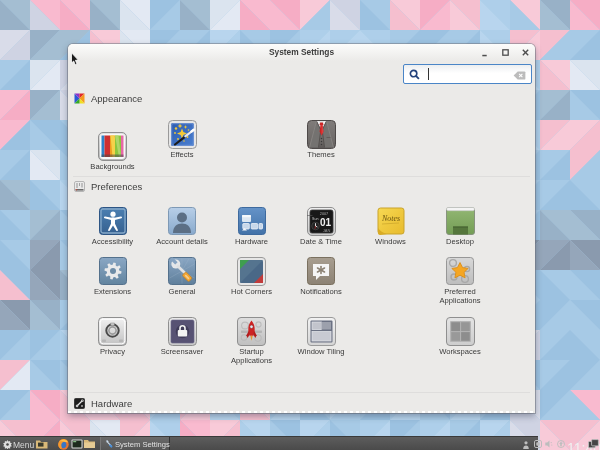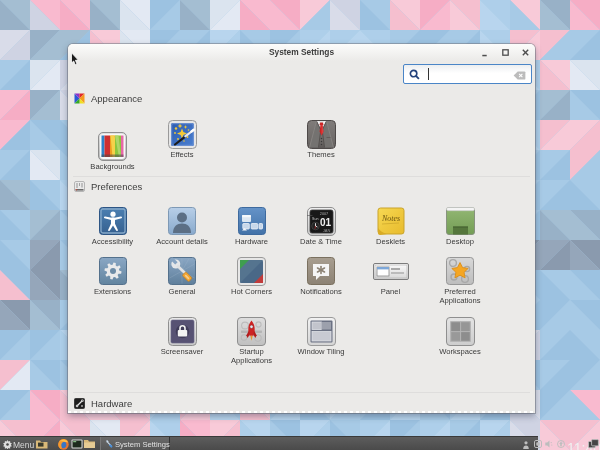--- a/index.html
+++ b/index.html
@@ -832,21 +832,21 @@
 <stop offset="0" stop-color="#f7d954"></stop>
                 <stop offset="0.5" stop-color="#efc93e"></stop>
                 <stop offset="1" stop-color="#e8bc2e"></stop>
               </linearGradient>
             </defs>
 <rect x="1" y="1" width="26" height="26" rx="2.5" fill="url(#dkg)" stroke="#c9a32a"></rect>
 <path d="M1,21 L1,26 a2 2 0 0 0 2,2 L10,27 C6,26 3,24 1,21 z" fill="#d8ab25"></path>
 <text x="14" y="14" font-family="Liberation Serif,serif" font-style="italic" font-size="8" fill="#6b5510" text-anchor="middle">Notes</text>
 <line x1="5" y1="17" x2="22" y2="16" stroke="#caa32a" stroke-width="0.7"></line>
 </svg></div>
-        <div class="lb">Desklets</div>
+        <div class="lb">Windows</div>
       </div>
 <div class="item" style="left:358px;top:163px">
         <div class="ic"><svg width="29" height="28" viewBox="0 0 29 28">
 <defs>
               <linearGradient id="dtg" x1="0" y1="0" x2="0" y2="1">
 <stop offset="0" stop-color="#93b773"></stop>
                 <stop offset="1" stop-color="#739d55"></stop>
               </linearGradient>
             </defs>
 <rect x="0.5" y="0.5" width="28" height="27" rx="2.5" fill="url(#dtg)" stroke="#87927e"></rect>
@@ -918,56 +918,57 @@
 <rect x="0.5" y="0.5" width="27" height="27" rx="3" fill="url(#ntg)" stroke="#7a705f"></rect>
 <path d="M6,7 h16 v12 h-9 l-4,4 l0,-4 h-3 z" fill="#f5f5f5"></path>
 <g stroke="#8c8274" stroke-width="1.6" stroke-linecap="round">
 <line x1="14" y1="9.5" x2="14" y2="16.5"></line>
 <line x1="10.5" y1="11" x2="17.5" y2="15"></line>
 <line x1="17.5" y1="11" x2="10.5" y2="15"></line>
 </g>
 </svg></div>
         <div class="lb">Notifications</div>
       </div>
-<div class="item" style="left:288.5px;top:213px">
-        <div class="ic"><svg width="36" height="17" viewBox="0 0 36 17" style="margin-top:6px">
-<defs>
-              <linearGradient id="png" x1="0" y1="0" x2="0" y2="1">
-<stop offset="0" stop-color="#fdfdfd"></stop>
-                <stop offset="0.5" stop-color="#e9e9e9"></stop>
-                <stop offset="1" stop-color="#d6d6d6"></stop>
-              </linearGradient>
-            </defs>
-<rect x="0.5" y="0.5" width="35" height="16" rx="1.5" fill="url(#png)" stroke="#7c7c7c"></rect>
-<rect x="2" y="2" width="32" height="13" fill="none" stroke="#b5b5b5" stroke-width="0.7"></rect>
-<rect x="4" y="4" width="12" height="9" fill="#fff" stroke="#888" stroke-width="0.8"></rect>
-<rect x="4" y="4" width="12" height="2.4" fill="#7da7d8"></rect>
-<rect x="18" y="5" width="9" height="2" fill="#aaa"></rect>
-<rect x="18" y="9" width="13" height="2" fill="#bbb"></rect>
-</svg></div>
-        <div class="lb">Panel</div>
-      </div>
 <div class="item" style="left:358px;top:213px">
         <div class="ic"><svg width="28" height="28" viewBox="0 0 28 28">
 <defs>
               <linearGradient id="pfg" x1="0" y1="0" x2="0" y2="1">
 <stop offset="0" stop-color="#d8d8d8"></stop>
                 <stop offset="1" stop-color="#bdbdbd"></stop>
               </linearGradient>
             </defs>
 <rect x="0.5" y="0.5" width="27" height="27" rx="3" fill="url(#pfg)" stroke="#979797"></rect>
 <g fill="none" stroke="#a8a8a8" stroke-width="1.4">
 <circle cx="7" cy="6" r="3.4"></circle>
               <circle cx="21" cy="12" r="2.6"></circle>
 <circle cx="8" cy="20" r="3"></circle>
               <circle cx="19" cy="22" r="3.4"></circle>
 </g>
 <polygon points="14,5.5 16.6,10.6 22.2,11.4 18.1,15.3 19.1,20.9 14,18.2 8.9,20.9 9.9,15.3 5.8,11.4 11.4,10.6" fill="#f5a623" stroke="#d88a15" stroke-width="0.8"></polygon>
 </svg></div>
         <div class="lb">Preferred<br>Applications</div>
+      </div>
+<div class="item" style="left:10.5px;top:273px">
+        <div class="ic"><svg width="29" height="29" viewBox="0 0 29 29">
+<defs>
+              <linearGradient id="pvg" x1="0" y1="0" x2="0" y2="1">
+<stop offset="0" stop-color="#f2f2f2"></stop>
+                <stop offset="0.5" stop-color="#d9d9d9"></stop>
+                <stop offset="1" stop-color="#c2c2c2"></stop>
+              </linearGradient>
+            </defs>
+<rect x="0.5" y="0.5" width="28" height="28" rx="4" fill="url(#pvg)" stroke="#8f8f8f"></rect>
+<rect x="2.2" y="2.2" width="24.6" height="24.6" rx="3" fill="none" stroke="#fff" stroke-width="1"></rect>
+<circle cx="14.5" cy="13.5" r="6.2" fill="none" stroke="#4a4a4a" stroke-width="2"></circle>
+<circle cx="14.5" cy="13.5" r="3.6" fill="none" stroke="#9a9a9a" stroke-width="1.6"></circle>
+<rect x="12.8" y="6" width="3.4" height="2.2" fill="#c9c9c9" stroke="#888" stroke-width="0.5"></rect>
+<rect x="4" y="22.5" width="4" height="2.5" rx="0.8" fill="#b5b5b5"></rect>
+<rect x="21" y="22.5" width="4" height="2.5" rx="0.8" fill="#b5b5b5"></rect>
+</svg></div>
+        <div class="lb">Privacy</div>
       </div>
 <div class="item" style="left:80px;top:273px">
         <div class="ic"><svg width="29" height="29" viewBox="0 0 29 29">
 <defs>
               <linearGradient id="scg" x1="0" y1="0" x2="0" y2="1">
 <stop offset="0" stop-color="#e9e9e9"></stop>
                 <stop offset="1" stop-color="#c8c8c8"></stop>
               </linearGradient>
             </defs>
 <rect x="0.5" y="0.5" width="28" height="28" rx="4" fill="url(#scg)" stroke="#8f8f8f"></rect>

